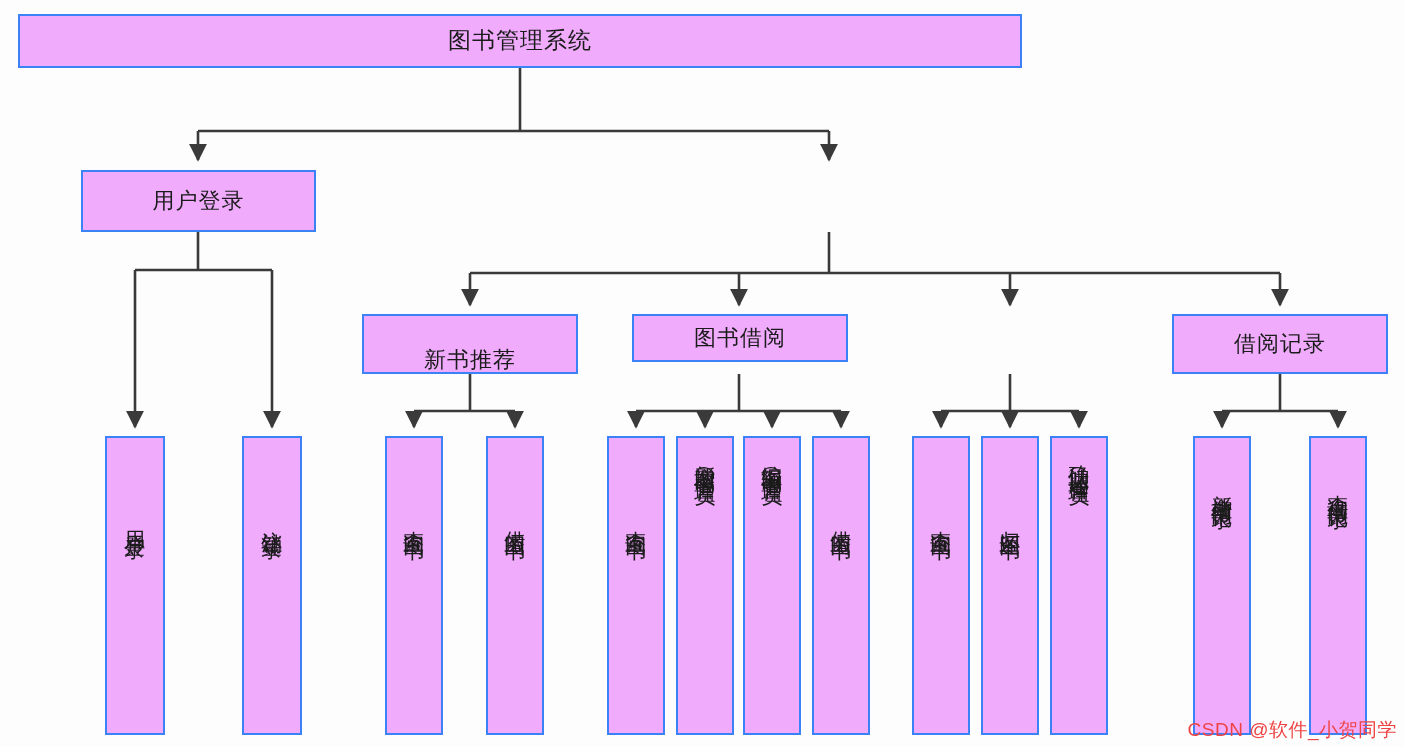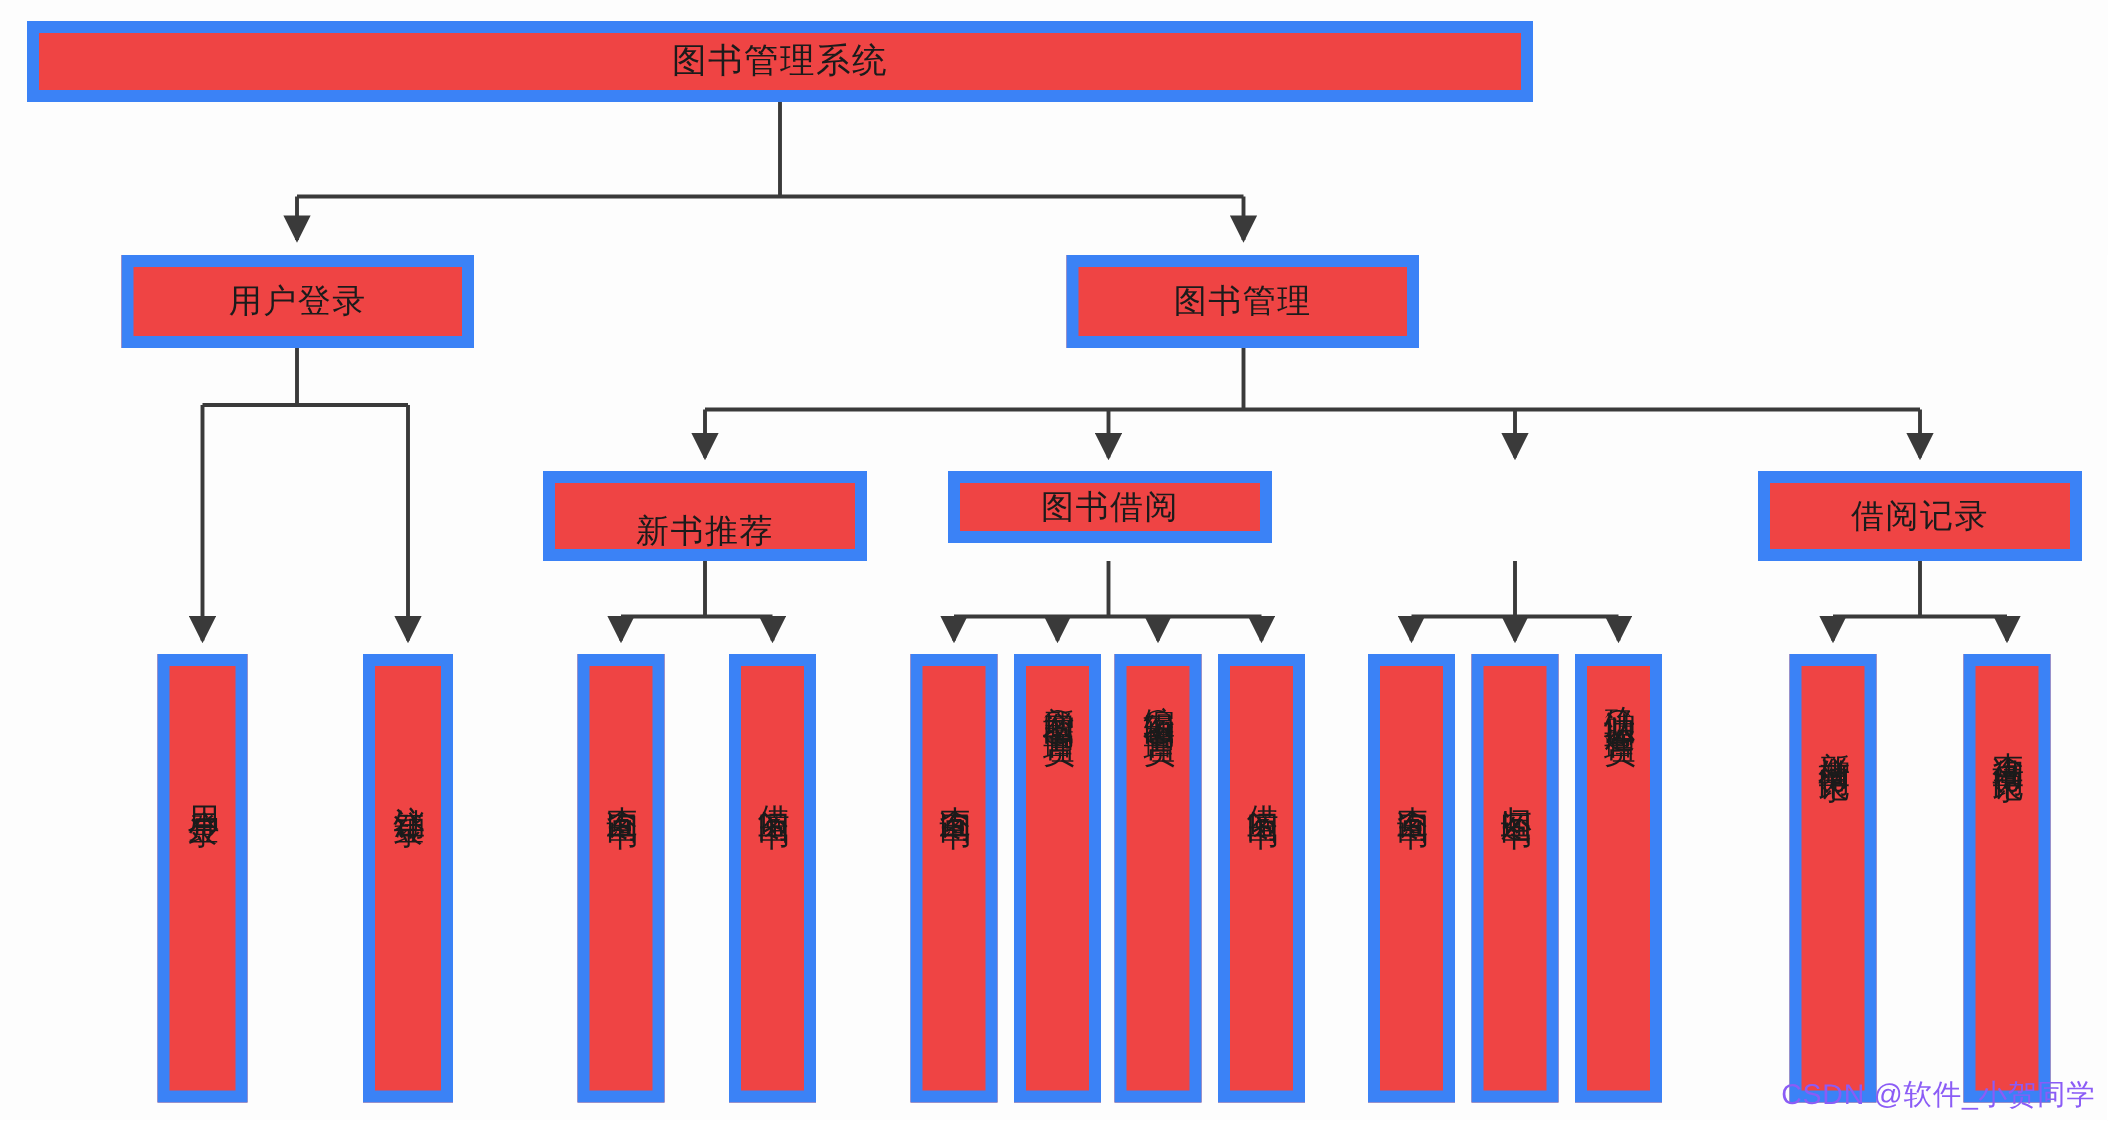--- a/index.html
+++ b/index.html
@@ -18,22 +18,22 @@
   svg.edges {
     position: absolute;
     left: 0;
     top: 0;
     width: 1405px;
     height: 747px;
   }
   .node {
     position: absolute;
     box-sizing: border-box;
-    border: 8px solid #3b82f6;
-    background: #ef4444;
+    border: 2px solid #3b82f6;
+    background: #f0abfc;
     display: flex;
     align-items: center;
     justify-content: center;
     color: #1b1b1b;
   }
   .node-h .label {
     font-size: 22px;
     line-height: 1.1;
     letter-spacing: 1px;
     white-space: nowrap;
@@ -49,21 +49,21 @@
     line-height: 1.22;
     letter-spacing: 3px;
     white-space: nowrap;
   }
   .node-root .label { font-size: 23px; }
   .watermark {
     position: absolute;
     right: 8px;
     bottom: 4px;
     font-size: 19px;
-    color: #8b5cf6;
+    color: #ef4444;
     letter-spacing: 0.5px;
     white-space: nowrap;
   }
 </style>
 </head>
 <body>
 
 <div id="canvas">
 
   <svg class="edges" viewBox="0 0 1405 747" xmlns="http://www.w3.org/2000/svg">
@@ -117,23 +117,20 @@
   </svg>
 
   <div class="node node-h node-root" style="left:18px; top:14px; width:1004px; height:54px;">
     <span class="label">图书管理系统</span>
   </div>
 
   <div class="node node-h" style="left:81px; top:170px; width:235px; height:62px;">
     <span class="label">用户登录</span>
   </div>
 
-  <div class="node node-h" style="left:711px; top:170px; width:235px; height:62px;">
-    <span class="label">图书管理</span>
-  </div>
 
   <div class="node node-h" style="left:362px; top:314px; width:216px; height:60px;align-items:flex-end;">
     <span class="label">新书推荐</span>
   </div>
 
   <div class="node node-h" style="left:632px; top:314px; width:216px; height:48px;">
     <span class="label">图书借阅</span>
   </div>
 
 

